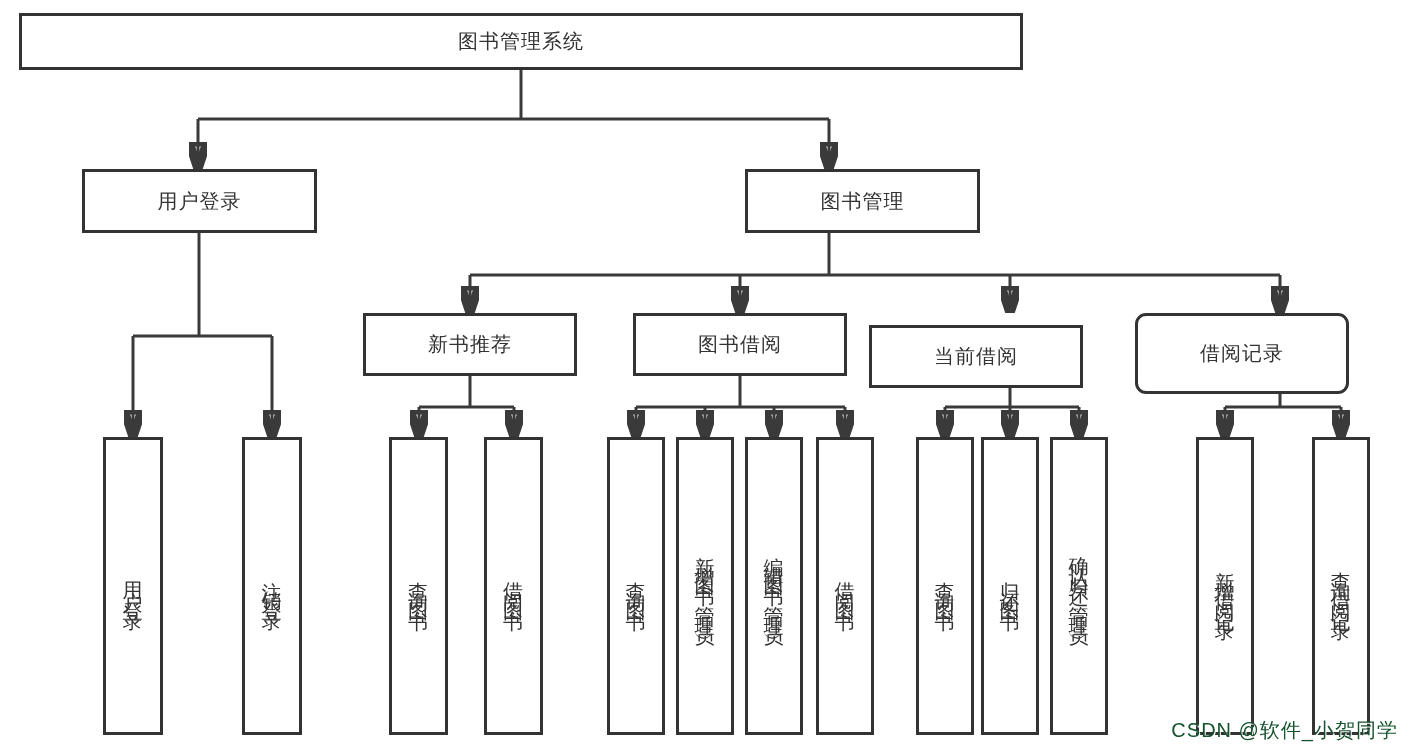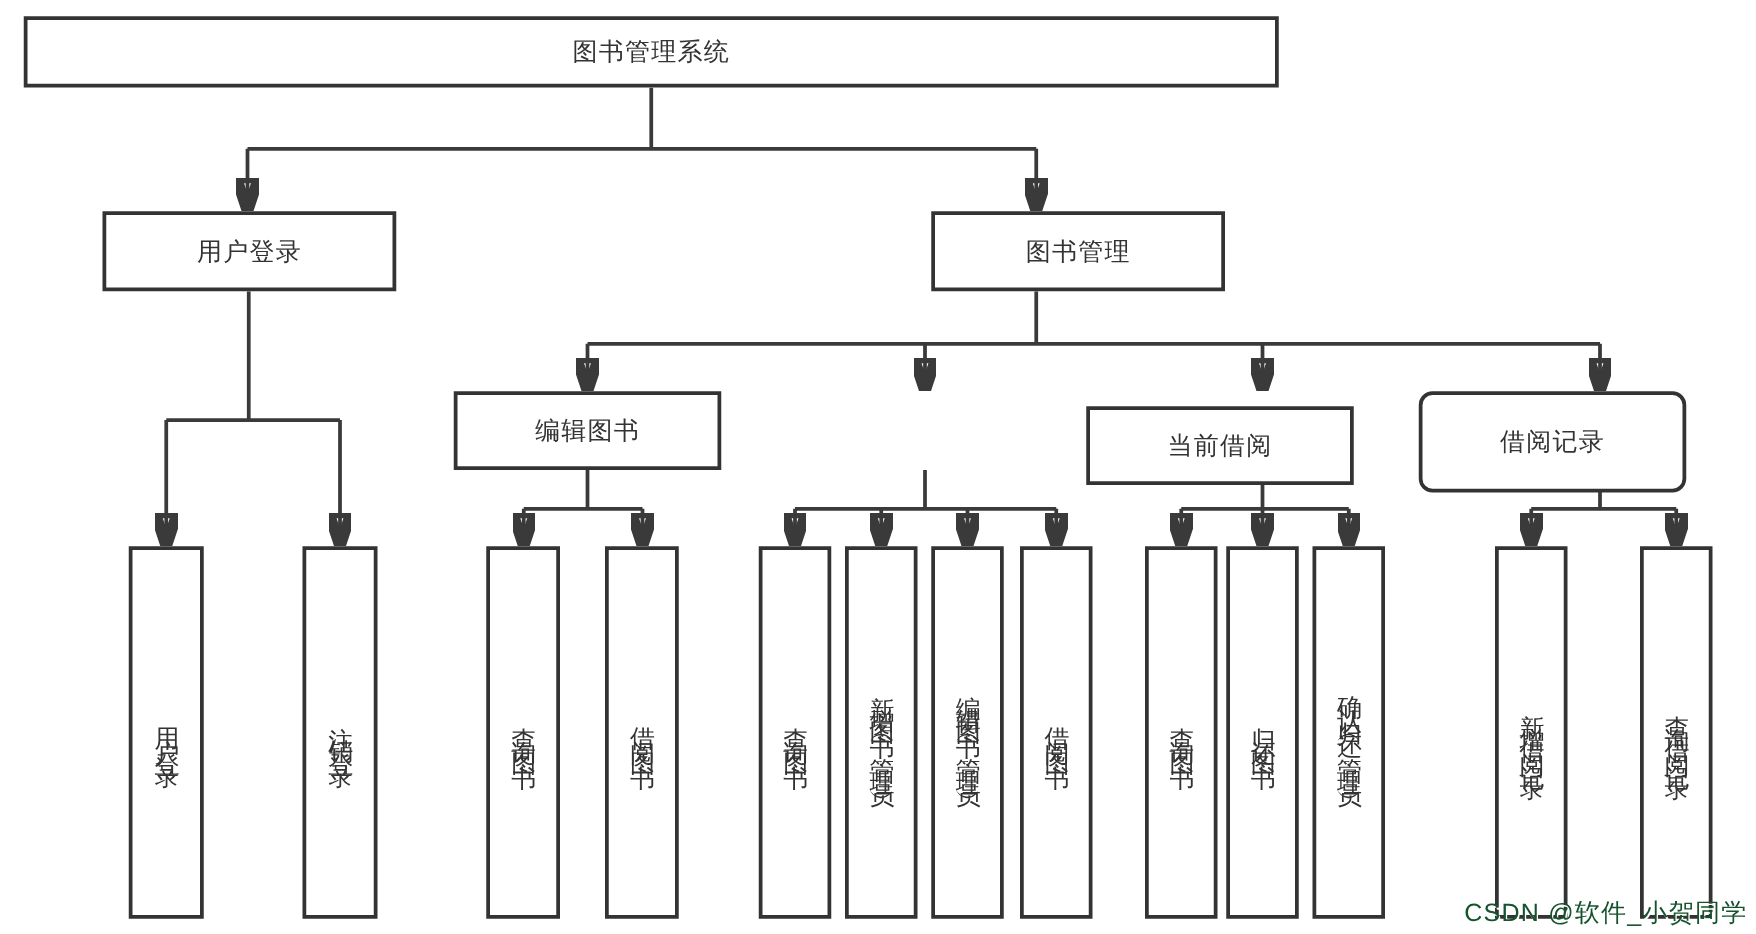--- a/index.html
+++ b/index.html
@@ -138,21 +138,24 @@
   </div>
 
   <div class="node" style="left:82px; top:169px; width:235px; height:64px;">
     <span>用户登录</span>
   </div>
   <div class="node" style="left:712px; top:169px; width:235px; height:64px;margin-left:33px;">
     <span>图书管理</span>
   </div>
 
   <div class="node" style="left:363px; top:313px; width:214px; height:63px;">
-    <span>编辑图书</span>
+    <span>新书推荐</span>
+  </div>
+  <div class="node" style="left:633px; top:313px; width:214px; height:63px;">
+    <span>图书借阅</span>
   </div>
   <div class="node" style="left:869px; top:313px; width:214px; height:63px;margin-top:12px;">
     <span>当前借阅</span>
   </div>
   <div class="node" style="left:1135px; top:313px; width:214px; height:81px;border-radius:11px;">
     <span>借阅记录</span>
   </div>
 
   <div class="leaf" style="left:103px; width:60px;">
     <span class="vtext">用户登录</span>

